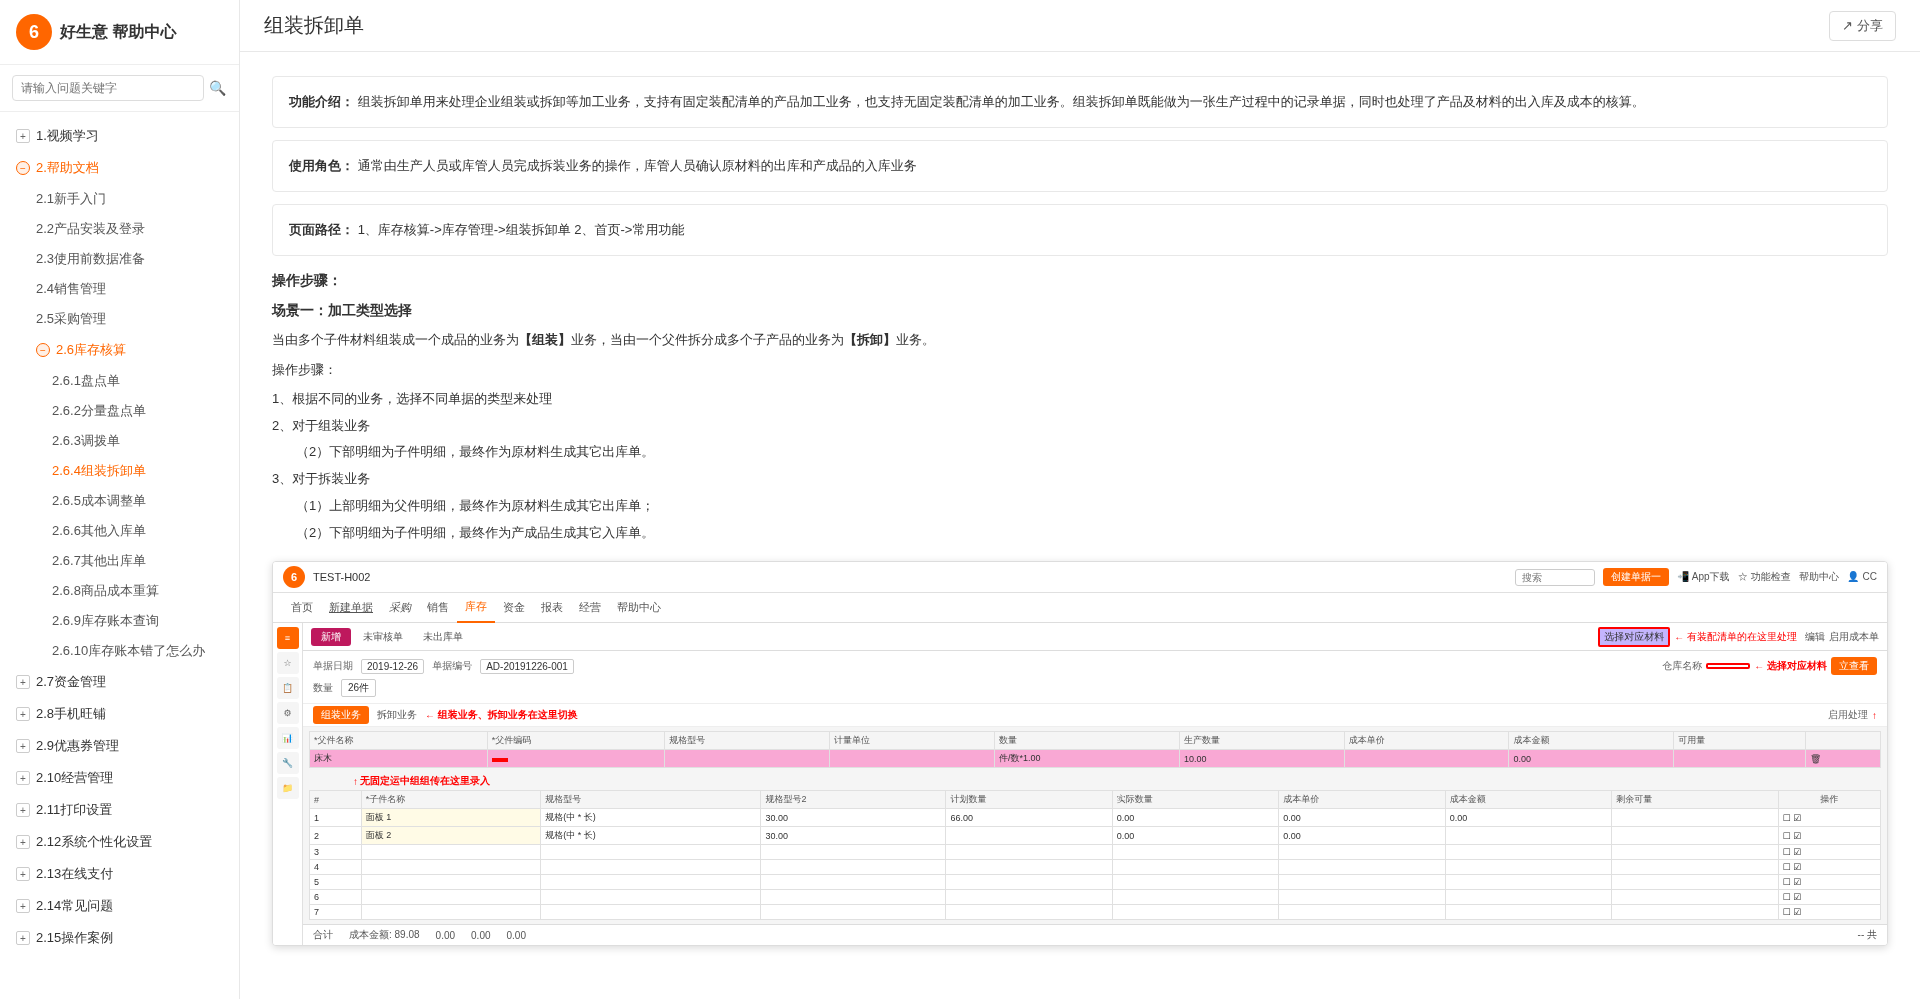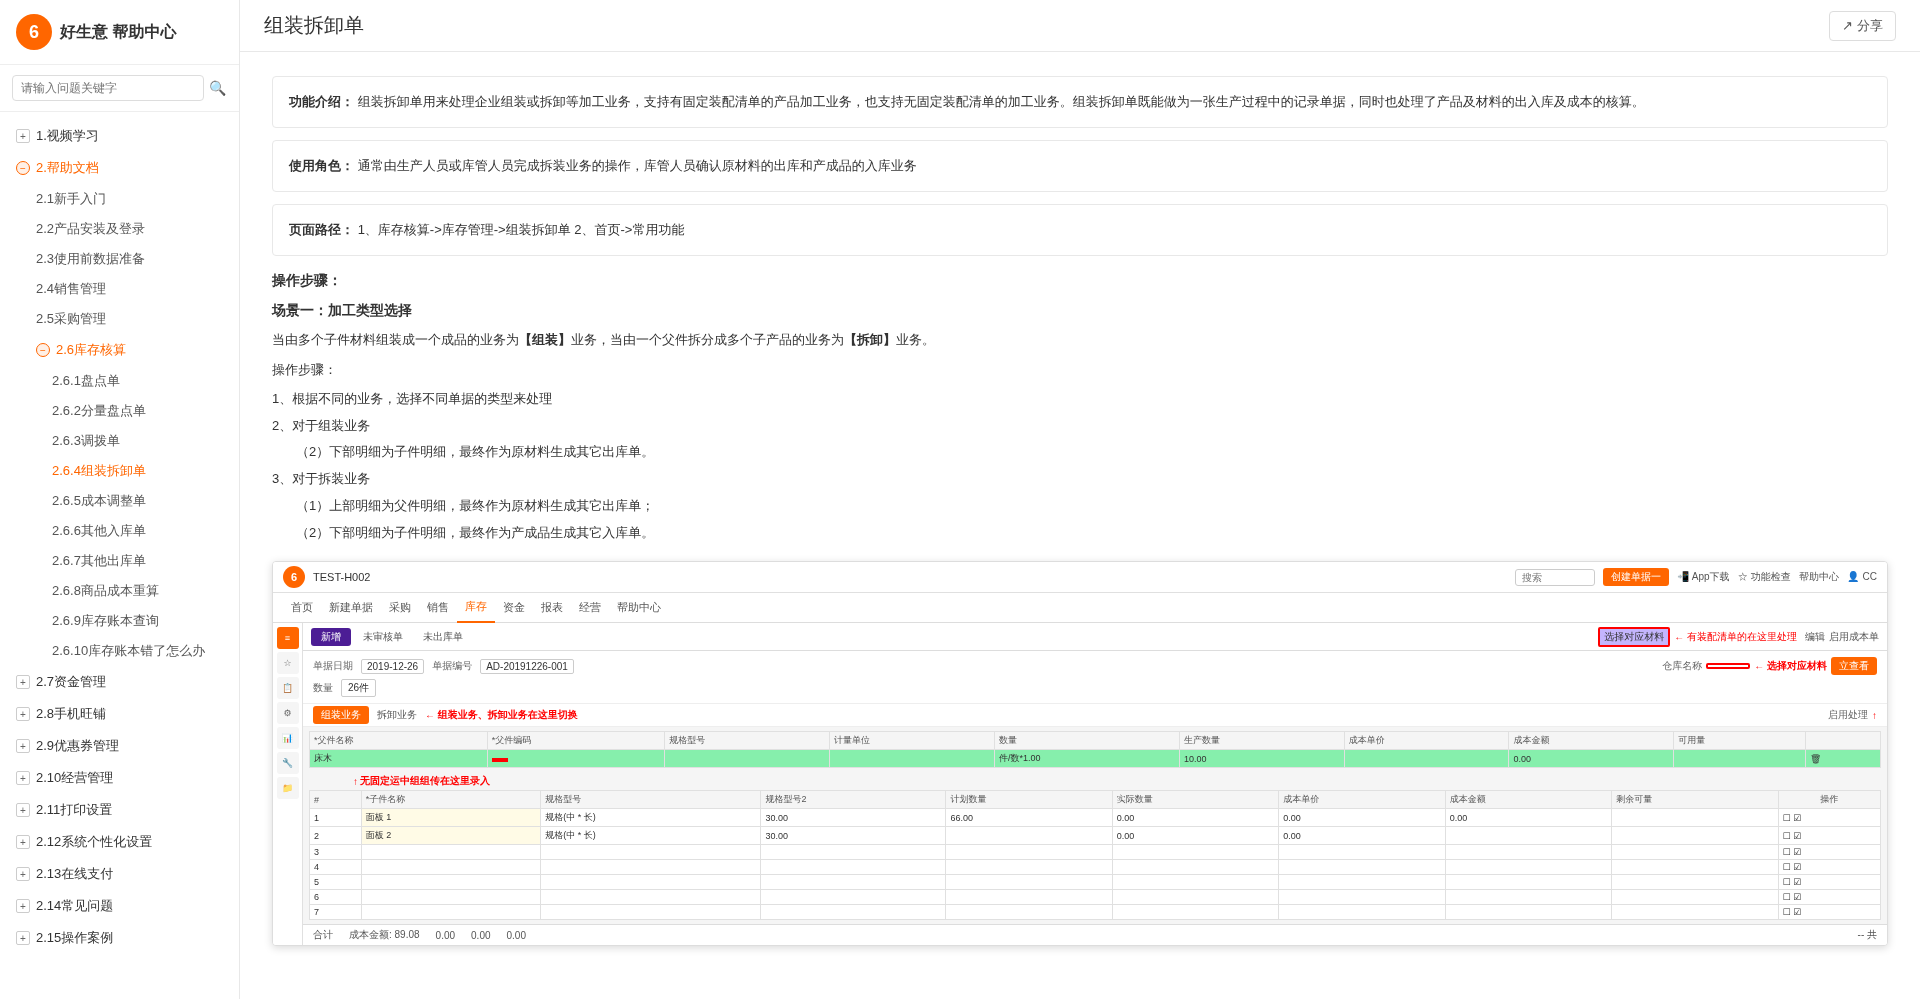--- a/index.html
+++ b/index.html
@@ -336,22 +336,22 @@
         <div style="width:22px;height:22px;background:#f60;border-radius:50%;display:flex;align-items:center;justify-content:center;color:#fff;font-size:11px;font-weight:bold;">6</div>
         <span style="font-size:11px;color:#333;">TEST-H002</span>
         <div style="flex:1;"></div>
         <input style="border: 1px solid rgb(204, 204, 204); border-radius: 3px; padding: 2px 6px; font-size: 10px; color: rgb(153, 153, 153); width: 80px;" placeholder="搜索">
         <button style="background:#ff6600;color:#fff;border:none;border-radius:3px;padding:2px 8px;font-size:10px;">创建单据一</button>
         <span style="font-size:10px;color:#555;">📲 App下载 &nbsp; ☆ 功能检查 &nbsp; 帮助中心 &nbsp; 👤 CC</span>
       </div>
 
       <div style="background:#fff;border-bottom:1px solid #ddd;display:flex;align-items:center;padding:0 10px;height:30px;font-size:11px;">
         <span style="padding:0 8px;color:#555;height:30px;display:flex;align-items:center;">首页</span>
-        <span style="padding:0 8px;color:#555;height:30px;display:flex;align-items:center;">新建单据</span>
-        <span style="padding:0 8px;color:#555;height:30px;display:flex;align-items:center;">采购</span>
+        <span style="padding:0 8px;color:#555;height:30px;display:flex;align-items:center;text-decoration:underline;">新建单据</span>
+        <span style="padding:0 8px;color:#555;height:30px;display:flex;align-items:center;font-style:italic;">采购</span>
         <span style="padding:0 8px;color:#555;height:30px;display:flex;align-items:center;">销售</span>
         <span style="padding:0 8px;color:#f60;border-bottom:2px solid #f60;height:30px;display:flex;align-items:center;">库存</span>
         <span style="padding:0 8px;color:#555;height:30px;display:flex;align-items:center;">资金</span>
         <span style="padding:0 8px;color:#555;height:30px;display:flex;align-items:center;">报表</span>
         <span style="padding:0 8px;color:#555;height:30px;display:flex;align-items:center;">经营</span>
         <span style="padding:0 8px;color:#555;height:30px;display:flex;align-items:center;">帮助中心</span>
       </div>
 
       <div style="display:flex;">
 
@@ -361,21 +361,21 @@
           <div style="width:22px;height:22px;background:#f5f5f5;border-radius:3px;display:flex;align-items:center;justify-content:center;font-size:9px;color:#666;">📋</div>
           <div style="width:22px;height:22px;background:#f5f5f5;border-radius:3px;display:flex;align-items:center;justify-content:center;font-size:9px;color:#666;">⚙</div>
           <div style="width:22px;height:22px;background:#f5f5f5;border-radius:3px;display:flex;align-items:center;justify-content:center;font-size:9px;color:#666;">📊</div>
           <div style="width:22px;height:22px;background:#f5f5f5;border-radius:3px;display:flex;align-items:center;justify-content:center;font-size:9px;color:#666;">🔧</div>
           <div style="width:22px;height:22px;background:#f5f5f5;border-radius:3px;display:flex;align-items:center;justify-content:center;font-size:9px;color:#666;">📁</div>
         </div>
 
         <div style="flex:1;background:#f5f5f5;padding:0;display:flex;flex-direction:column;">
 
           <div style="background:#fff;border-bottom:1px solid #ddd;display:flex;align-items:center;padding:0 8px;height:28px;gap:4px;position:relative;">
-            <span style="background:#4c1d95;color:#fff;padding:2px 10px;border-radius:3px;font-size:10px;">新增</span>
+            <span style="background:#be185d;color:#fff;padding:2px 10px;border-radius:3px;font-size:10px;">新增</span>
             <span style="font-size:10px;color:#555;padding:0 8px;">未审核单</span>
             <span style="font-size:10px;color:#555;padding:0 8px;">未出库单</span>
             <div style="margin-left:auto;display:flex;align-items:center;gap:6px;">
 
               <div style="position:relative;display:flex;align-items:center;">
                 <span style="border:2px solid red;border-radius:2px;padding:1px 4px;font-size:10px;color:#333;background:#c4b5fd;">选择对应材料</span>
                 <span style="color:red;font-size:10px;margin-left:4px;white-space:nowrap;">← 有装配清单的在这里处理</span>
                 <span style="font-size:10px;color:#555;margin-left:8px;">编辑</span>
                 <span style="font-size:10px;color:#555;margin-left:4px;">启用成本单</span>
               </div>
@@ -409,21 +409,21 @@
             <span style="color:red;font-size:10px;font-weight:bold;">← 组装业务、拆卸业务在这里切换</span>
             <div style="flex:1;"></div>
 
             <div style="display:flex;align-items:center;gap:4px;">
               <span style="font-size:10px;color:#666;">启用处理</span>
               <span style="color:red;font-size:10px;font-weight:bold;">↑</span>
             </div>
           </div>
 
           <div style="padding:4px 6px;background:#f5f5f5;">
-            <table style="width:100%;border-collapse:collapse;font-size:9px;background:#86efac;padding-left:40px;">
+            <table style="width:100%;border-collapse:collapse;font-size:9px;background:#f9a8d4;padding-left:40px;">
               <thead>
                 <tr>
                   <th style="border:1px solid #e0e0e0;padding:2px 4px;background:#f5f5f5;color:#555;font-weight:normal;text-align:left;">*父件名称</th>
                   <th style="border:1px solid #e0e0e0;padding:2px 4px;background:#f5f5f5;color:#555;font-weight:normal;text-align:left;">*父件编码</th>
                   <th style="border:1px solid #e0e0e0;padding:2px 4px;background:#f5f5f5;color:#555;font-weight:normal;text-align:left;">规格型号</th>
                   <th style="border:1px solid #e0e0e0;padding:2px 4px;background:#f5f5f5;color:#555;font-weight:normal;text-align:left;">计量单位</th>
                   <th style="border:1px solid #e0e0e0;padding:2px 4px;background:#f5f5f5;color:#555;font-weight:normal;text-align:left;">数量</th>
                   <th style="border:1px solid #e0e0e0;padding:2px 4px;background:#f5f5f5;color:#555;font-weight:normal;text-align:left;">生产数量</th>
                   <th style="border:1px solid #e0e0e0;padding:2px 4px;background:#f5f5f5;color:#555;font-weight:normal;text-align:left;">成本单价</th>
                   <th style="border:1px solid #e0e0e0;padding:2px 4px;background:#f5f5f5;color:#555;font-weight:normal;text-align:left;">成本金额</th>

